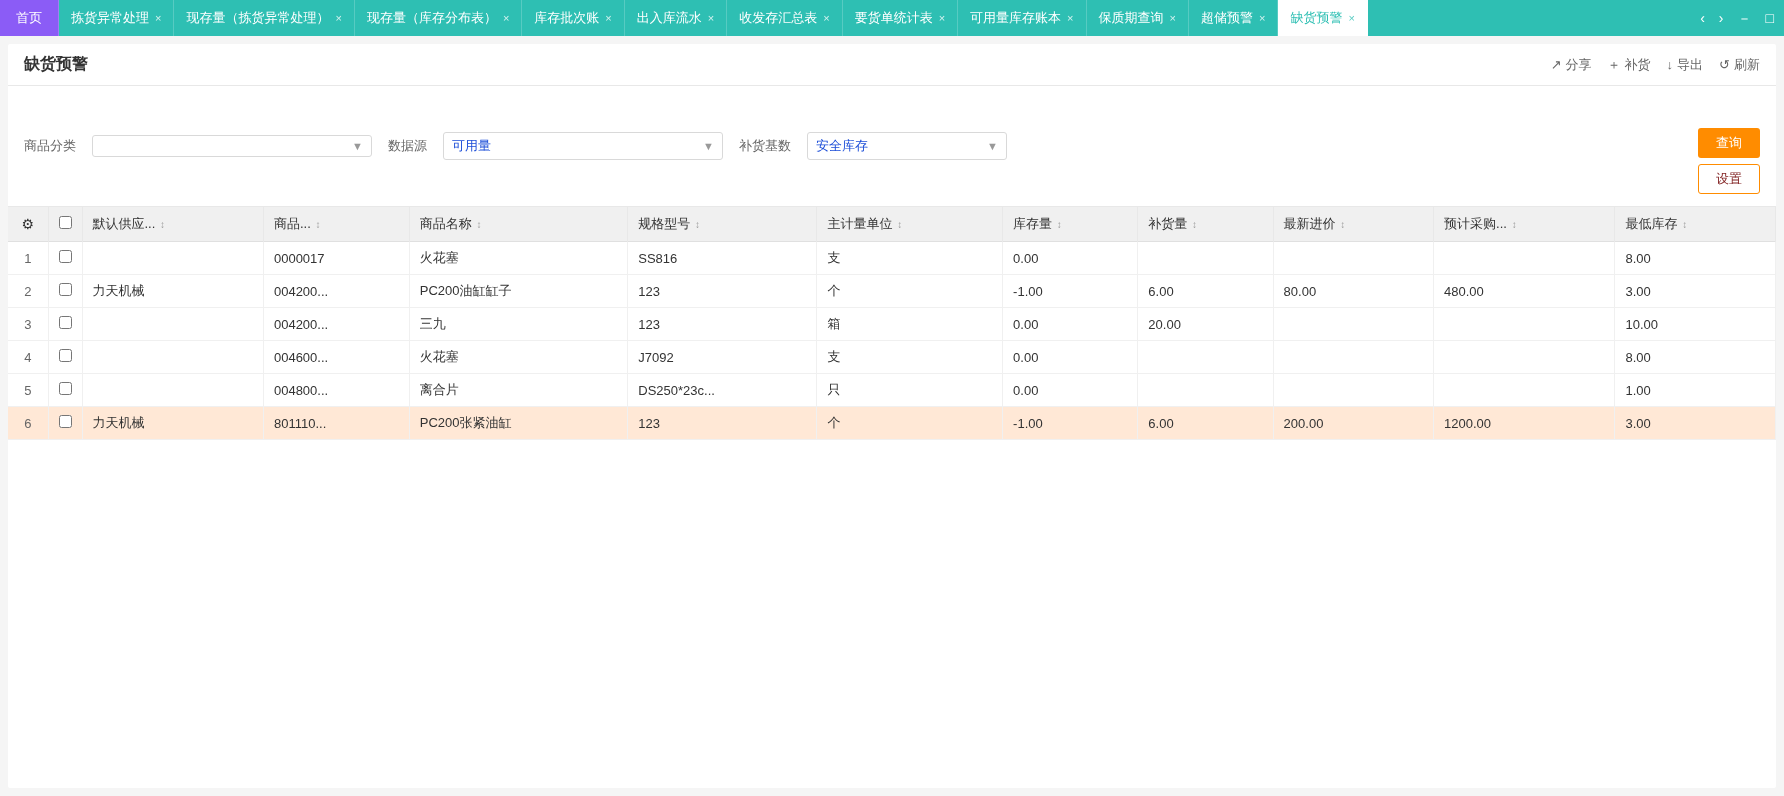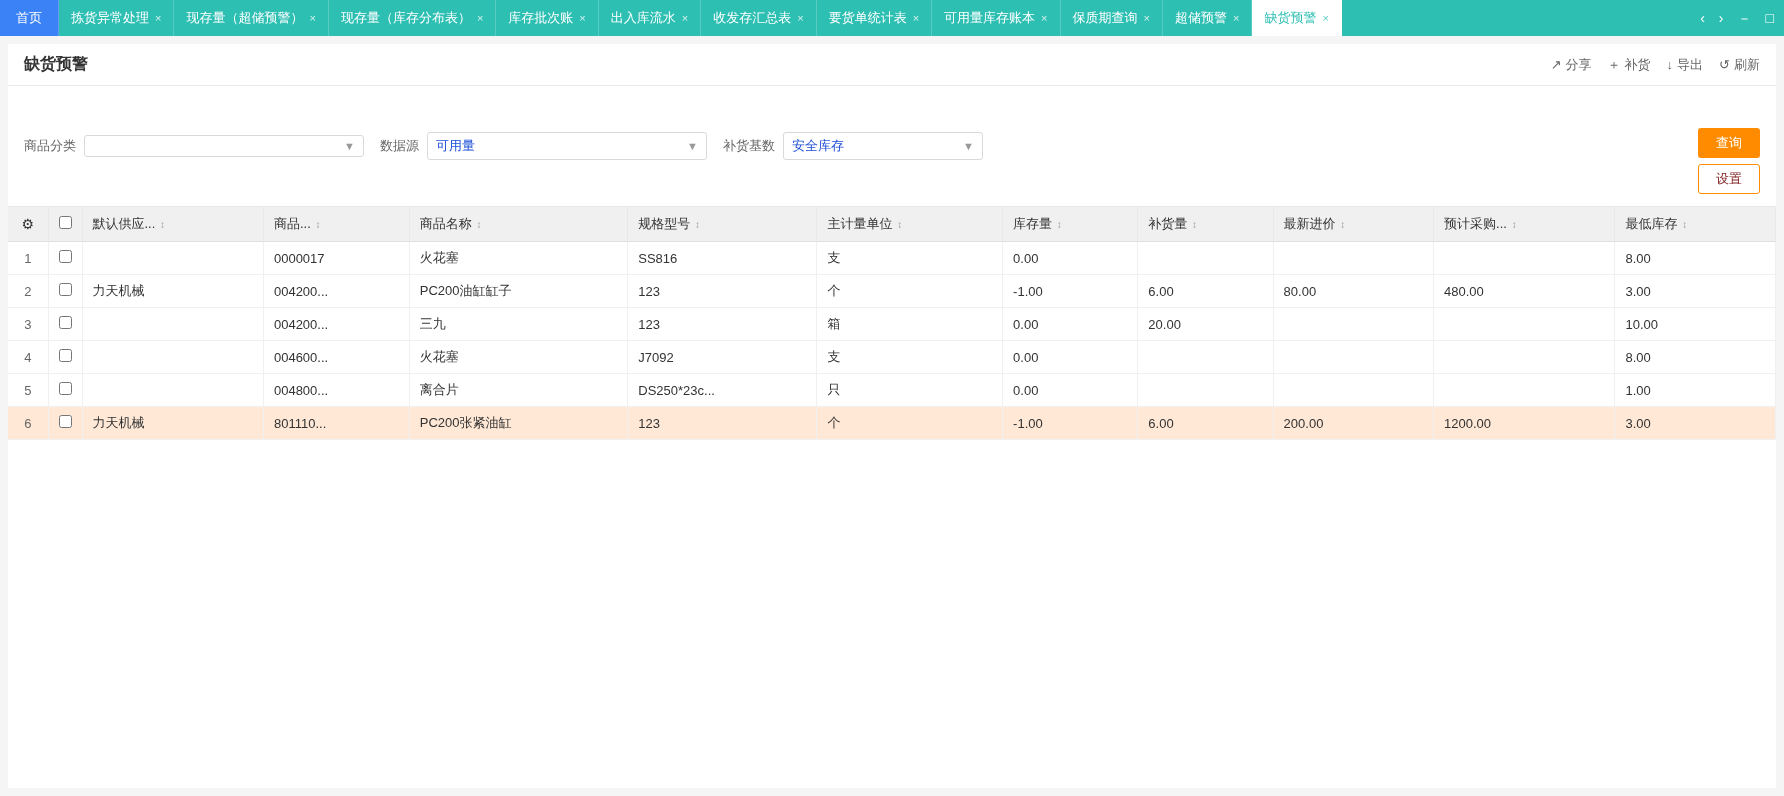--- a/index.html
+++ b/index.html
@@ -20,21 +20,21 @@
       padding: 3px 12px;
       height: 100%;
       color: #fff;
       white-space: nowrap;
       cursor: pointer;
       border-right: 1px solid rgba(255,255,255,0.2);
       font-size: 13px;
       flex-shrink: 0;
     }
     .tab-item.home {
-      background: #3b82f6;
+      background: #8b5cf6;
       padding: 8px 16px;
     }
     .tab-item.active {
       background: #fff;
       color: #2ebfb3;
     }
     .tab-item .close-btn {
       margin-left: 6px;
       font-size: 11px;
       opacity: 0.8;
@@ -104,21 +104,21 @@
       align-items: center;
       padding: 12px 16px;
       gap: 16px;
       border-bottom: 1px solid #e8e8e8;
       flex-shrink: 0;
       flex-wrap: wrap;
     }
     .filter-group {
       display: flex;
       align-items: center;
-      gap: 8px;
+      gap: 16px;
     }
     .filter-label {
       color: #666;
       white-space: nowrap;
       font-size: 13px;
     }
     .filter-select {
       display: flex;
       align-items: center;
       border: 1px solid #d9d9d9;
@@ -230,21 +230,21 @@
 <div class="tab-bar">
   <div id="tab-container" style="display:flex;align-items:center;flex:1;overflow:hidden;height:100%;">
       <div class="tab-item home">
         <span>首页</span>
       </div>
       <div class="tab-item">
         <span>拣货异常处理</span>
         <span class="close-btn">×</span>
       </div>
       <div class="tab-item">
-        <span>现存量（超储预警）</span>
+        <span>现存量（拣货异常处理）</span>
         <span class="close-btn">×</span>
       </div>
       <div class="tab-item">
         <span>现存量（库存分布表）</span>
         <span class="close-btn">×</span>
       </div>
       <div class="tab-item">
         <span>库存批次账</span>
         <span class="close-btn">×</span>
       </div>

